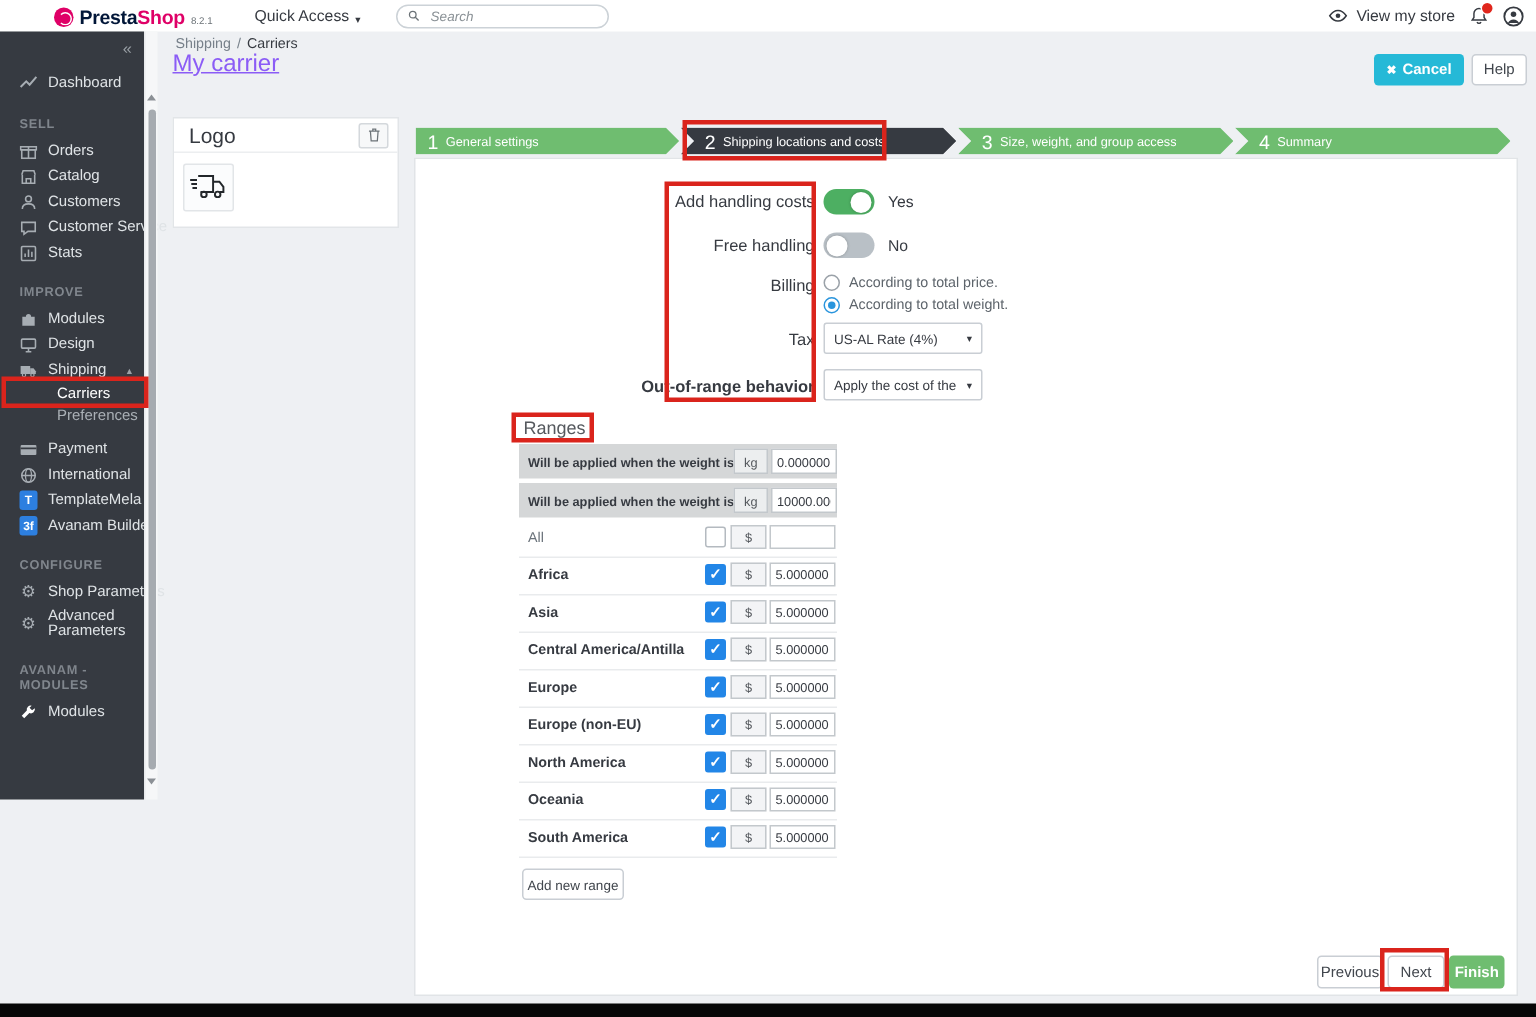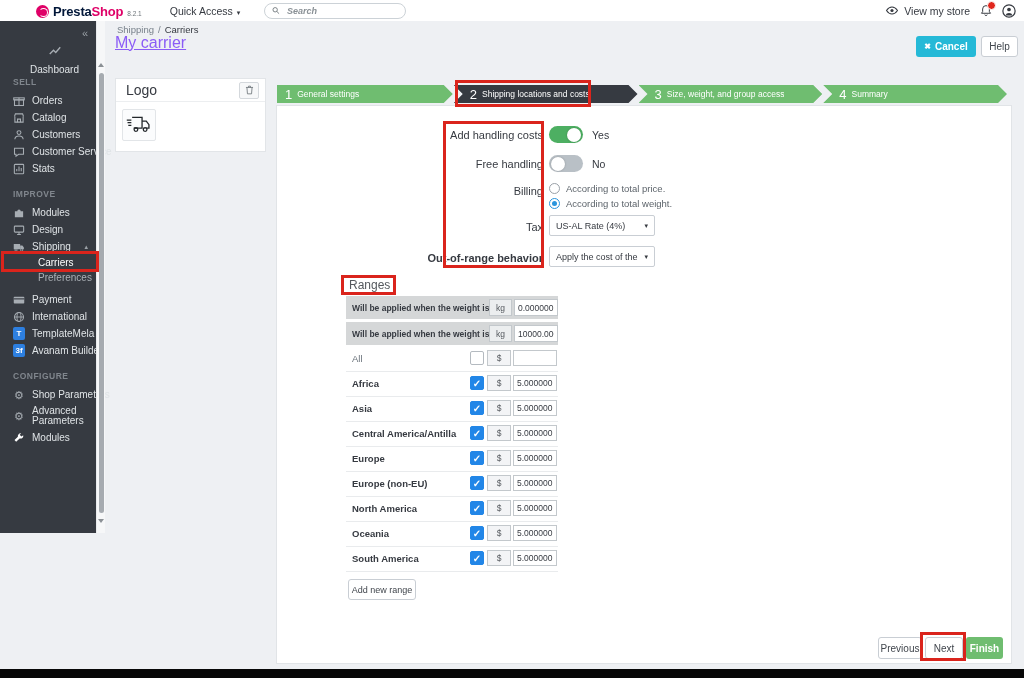--- a/index.html
+++ b/index.html
@@ -15,34 +15,34 @@
   #topbar{left:0;top:0;width:1024px;height:21px;background:#fff;display:flex;align-items:center;}
   .brand{display:flex;align-items:baseline;margin-left:36px;}
   .brand-icon{width:13px;height:13px;border-radius:50%;background:#df0067;position:relative;top:2px;margin-right:4px;}
   .brand-icon:after{content:"";position:absolute;left:3px;top:3px;width:7px;height:7px;border-radius:50%;border:1.5px solid #fff;border-left-color:transparent;}
   .brand-presta{font-size:13px;font-weight:bold;color:#011638;letter-spacing:-.2px;}
   .brand-shop{font-size:13px;font-weight:bold;color:#df0067;letter-spacing:-.2px;}
   .brand-ver{font-size:6.5px;color:#6c7378;margin-left:4px;}
   .quick-access{margin-left:28px;font-size:10.5px;color:#363a41;display:flex;align-items:flex-end;gap:4px;cursor:pointer;}
   .caret{font-size:7px;color:#363a41;}
   .search-wrap{margin-left:24px;width:126px;height:14px;border:1px solid #ccd2d7;border-radius:9px;display:flex;align-items:center;padding:0 7px;gap:5px;background:#fff;}
-  .search-wrap input{border:none;outline:none;font-size:9px;font-style:italic;color:#6c7378;width:100%;background:transparent;font-family:"Liberation Sans",sans-serif;font-weight:bold;}
+  .search-wrap input{border:none;outline:none;font-size:9px;font-style:italic;color:#6c7378;width:100%;background:transparent;font-family:"Liberation Sans",sans-serif;}
   .search-wrap input::placeholder{color:#8a9196;font-style:italic;}
   .tb-right{margin-left:auto;display:flex;align-items:center;gap:10px;margin-right:8px;}
   .view-store{display:flex;align-items:center;gap:5px;font-size:10.5px;color:#363a41;cursor:pointer;}
   .bell-wrap{position:relative;cursor:pointer;}
   .bell-badge{position:absolute;top:-3px;right:-4px;width:7px;height:7px;background:#e0261c;border-radius:50%;border:1px solid #fff;}
   .avatar{width:14px;height:14px;cursor:pointer;}
 
   
   #sidebar{left:0;top:21px;width:96px;height:512px;background:#363a41;}
   .sb-collapse{position:absolute;right:8px;top:6px;color:#9aa0a6;font-size:11px;cursor:pointer;}
   .sb-item{display:flex;align-items:center;gap:7px;padding-left:13px;height:17px;color:#dfe3e6;font-size:10px;cursor:pointer;white-space:nowrap;}
   .sb-item .ic{width:12px;height:12px;color:#a7adb3;flex:0 0 12px;display:flex;align-items:center;justify-content:center;font-size:11px;line-height:12px;}
-  #sb-dashboard{margin-top:24px;height:20px;flex-direction:column;}
+  #sb-dashboard{margin-top:24px;height:20px;}
   .sb-title{font-size:8.5px;font-weight:bold;color:#80868d;letter-spacing:.5px;padding:12px 0 5px 13px;}
   .sb-sub{padding-left:38px;height:15px;display:flex;align-items:center;font-size:10px;color:#aab0b6;cursor:pointer;}
   .sb-sub.selected{color:#fff;}
   .sb-expand{margin-left:auto;margin-right:8px;color:#9aa0a6;font-size:7px;}
   .badge-sq{width:13px;height:13px;border-radius:2px;background:#2d7fe0;color:#fff;font-size:8px;font-weight:bold;display:flex;align-items:center;justify-content:center;}
   .two-line{white-space:normal;line-height:10px;height:26px;}
   
   #sb-scroll{left:96px;top:21px;width:9px;height:512px;background:#f6f7f8;border-left:1px solid #e8eaec;box-sizing:border-box;}
   #sb-thumb{position:absolute;left:1.5px;top:52px;width:5px;height:440px;border-radius:3px;background:#a6abb0;}
   .sb-arrow{position:absolute;left:1px;width:0;height:0;border-left:3px solid transparent;border-right:3px solid transparent;}
@@ -292,20 +292,21 @@
   <div class="sb-title">CONFIGURE</div>
   <div class="sb-item">
     <span class="ic">⚙</span>
     <span>Shop Parameters</span>
   </div>
   <div class="sb-item two-line">
     <span class="ic">⚙</span>
     <span style="width:52px;">Advanced Parameters</span>
   </div>
 
+  <div class="sb-title">AVANAM - MODULES</div>
   <div class="sb-item">
     <span class="ic">
         <svg width="12" height="12" viewBox="0 0 16 16">
           <path d="M13.6 4.2a3.6 3.6 0 0 1-4.8 4.3L4.2 13 2 10.8l4.5-4.6A3.6 3.6 0 0 1 10.8 1.9L8.9 3.8l2.3 2.3 2.4-1.9z" fill="#fff"></path>
         </svg>
       </span>
     <span>Modules</span>
   </div>
 </div>
 

